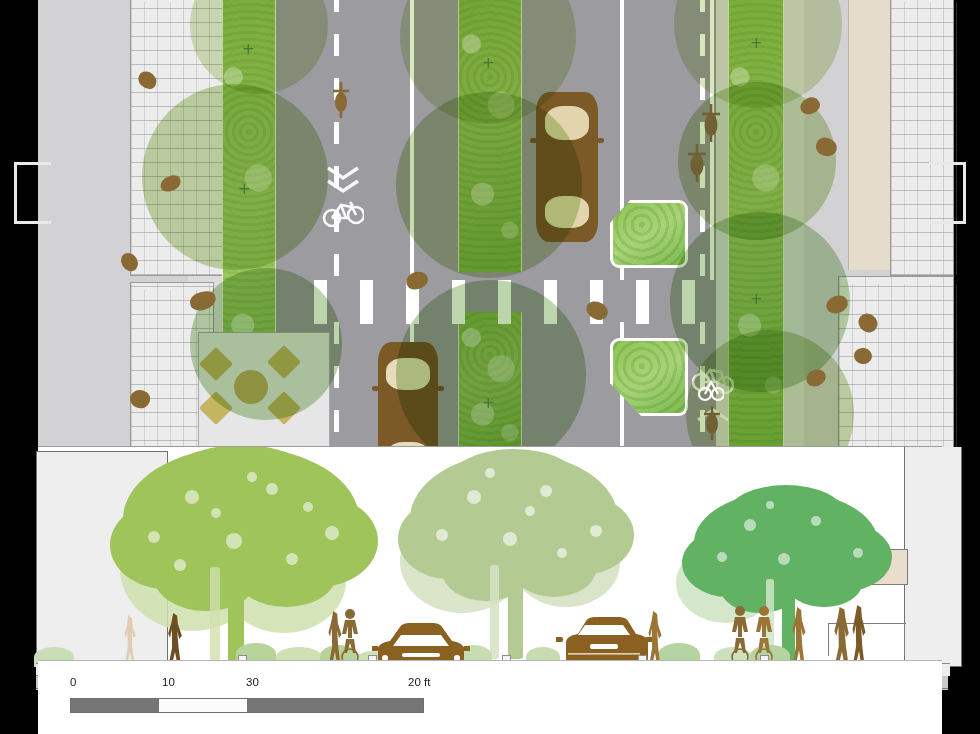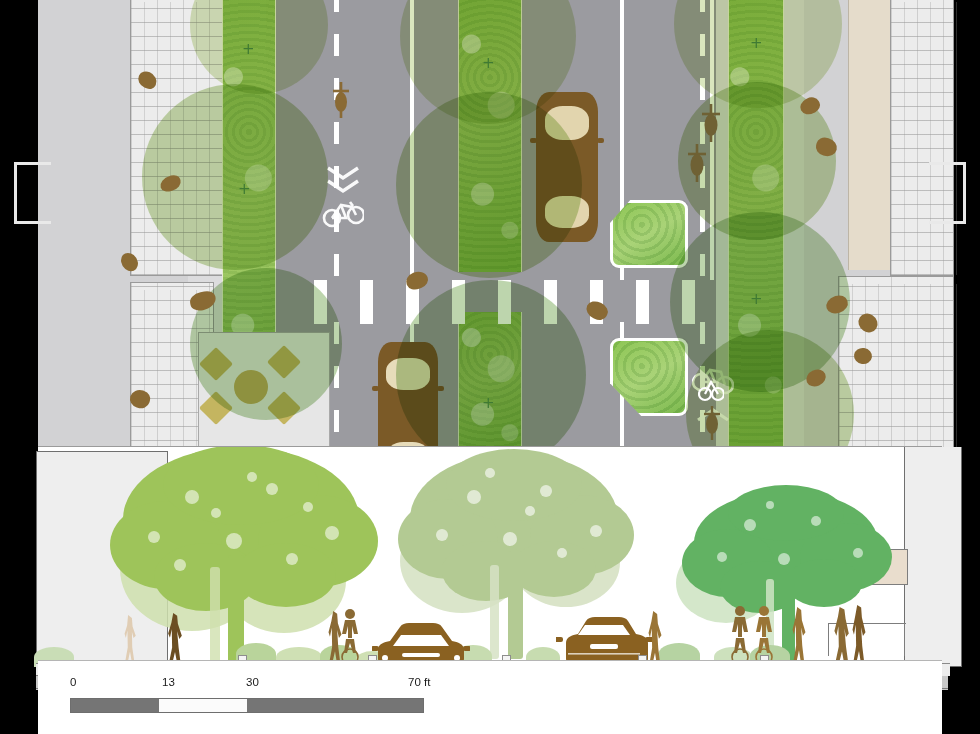--- a/index.html
+++ b/index.html
@@ -496,23 +496,23 @@
       <div class="curbS ab" style="left:722px;top:208px;width:7px;height:30px;"></div>
 
       <div class="hairline ab" style="left:-2px;top:241px;width:912px;height:1.4px;background:#7a7a7a;"></div>
     </div>
   </div>
 
   <div id="scalebox">
     <div class="hairline" style="left:0;top:0;width:904px;height:1.4px;background:#b5b5b5;"></div>
 
     <div class="sl-lab" style="left:32px;">0</div>
-    <div class="sl-lab" style="left:124px;">13</div>
+    <div class="sl-lab" style="left:124px;">10</div>
     <div class="sl-lab" style="left:208px;">30</div>
-    <div class="sl-lab" style="left:370px;">70 ft</div>
+    <div class="sl-lab" style="left:370px;">20 ft</div>
 
     <div id="scalebar">
       <div class="sl-dark" style="width:88px;"></div>
       <div class="sl-light" style="width:88px;"></div>
       <div class="sl-dark" style="width:176px;"></div>
     </div>
   </div>
 
 </div>
 

